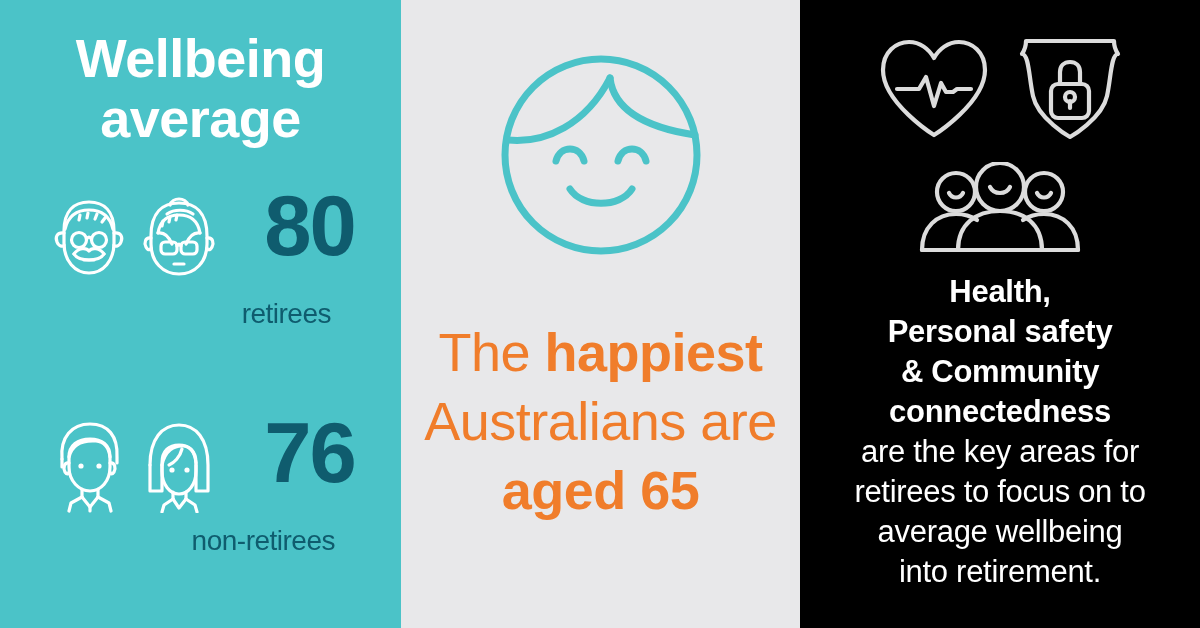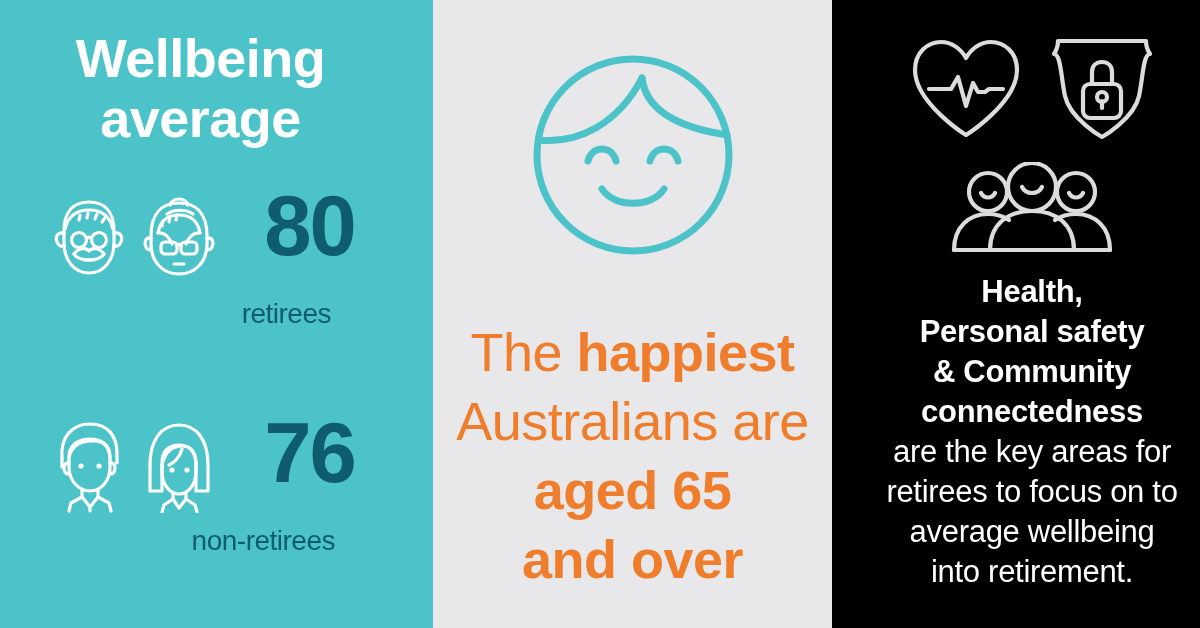--- a/index.html
+++ b/index.html
@@ -18,21 +18,20 @@
     display: flex;
   }
 
   
   .panel-left {
     width: 401px;
     height: 628px;
     background: #4BC3C8;
     position: relative;
     flex: 0 0 401px;
-    padding-left: 32px;
   }
   .wellbeing-title {
     position: absolute;
     top: 28px;
     left: 0;
     width: 401px;
     text-align: center;
     color: #ffffff;
     font-size: 54px;
     font-weight: bold;
@@ -299,21 +298,20 @@
 
           <path d="M72 137 C84 156 122 156 134 137"></path>
         </svg>
       </span>
     </div>
 
     <div class="center-text">
       <div><span class="reg">The </span><span class="bold">happiest</span></div>
       <div class="reg">Australians are</div>
       <div class="bold">aged 65</div>
-      <div class="bold">and over</div>
     </div>
   </div>
 
   <div class="panel-right">
 
     <div class="right-icons-top">
 
       <span>
         <svg width="118" height="110" viewBox="0 0 118 110" fill="none" stroke="#DCDCDC" stroke-width="4.2" stroke-linecap="round" stroke-linejoin="round">
           <path d="M59 101 C59 101 8 69 8 36 C8 18 21 8 34 8 C45 8 54 15 59 24 C64 15 73 8 84 8 C97 8 110 18 110 36 C110 69 59 101 59 101 Z"></path>

